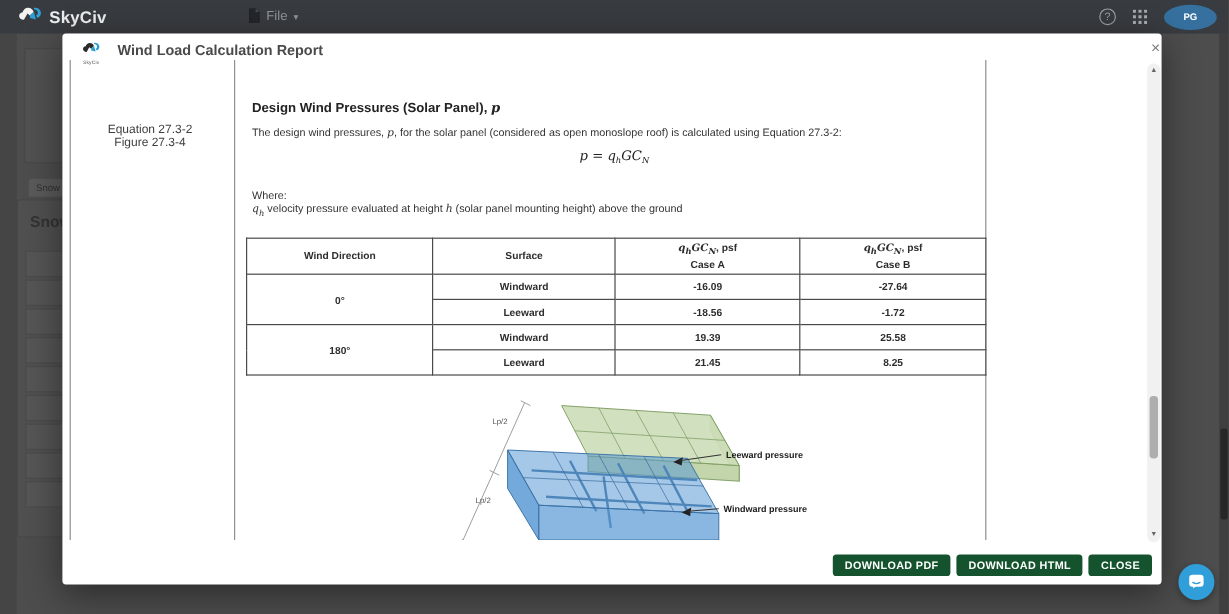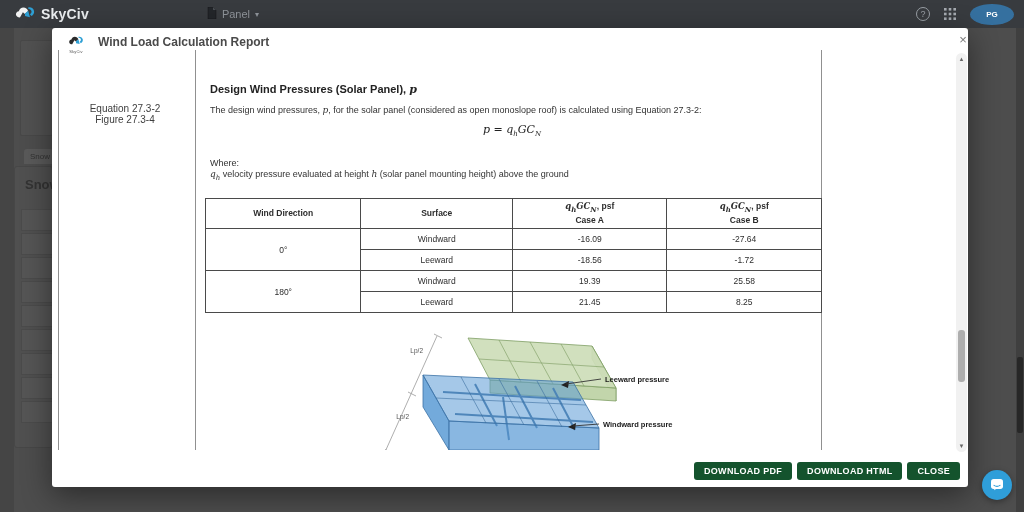--- a/index.html
+++ b/index.html
@@ -55,21 +55,21 @@
   .r-eq sub, .hdr-math sub, .where sub { font-size:7px; }
   .r-where { position:absolute; left:8px; top:108px; font-size:9px; color:#333; line-height:11px; }
 
   
   .tbl-wrap { position:absolute; left:3px; top:148px; }
   table.report { border-collapse:collapse; table-layout:fixed; background:#fff;padding-left:19px; }
   table.report { border:1.5px solid #1f1f1f; }
   table.report th, table.report td { border:1px solid #4a4a4a; font-size:8.5px; color:#2d2d2d;
                                      text-align:center; vertical-align:middle; padding:0; }
   table.report th { height:30px; font-weight:700; line-height:11px; }
-  table.report td { height:21px; font-weight:400; }
+  table.report td { height:21px; font-weight:700; }
   .c1 { width:156px; } .c2 { width:152px; } .c3 { width:155px; } .c4 { width:155px; }
   tr.group-start td { border-top:1.5px solid #1f1f1f; }
   .hdr-math { font-family:"DejaVu Serif", serif; font-style:italic; font-weight:700; }
 
   
   .diagram { position:absolute; left:333px; top:294px; width:300px; height:128px; }
 
   
   .vscroll { position:absolute; left:904px; top:25px; width:11px; height:399px; background:#f1f1f1;
              border-radius:6px; }
@@ -124,21 +124,21 @@
       </span>
       <span class="brand-text">SkyCiv</span>
     </div>
     <div class="file-menu">
       <span>
         <svg width="10" height="12" viewBox="0 0 10 12">
             <path d="M1 0h5l3 3v9H1z" fill="#23262a" stroke="#15171a" stroke-width=".5"></path>
             <path d="M6 0l3 3H6z" fill="#4a4e53"></path>
           </svg>
       </span>
-      <span>Panel</span>
+      <span>File</span>
       <span class="chev">▾</span>
     </div>
     <div class="nav-right">
       <div class="help-icon">?</div>
       <div style="display:flex">
         <svg width="12" height="12" viewBox="0 0 12 12">
           <g fill="#a6abb1">
             <rect x="0" y="0" width="2.6" height="2.6"></rect>
               <rect x="4.7" y="0" width="2.6" height="2.6"></rect>
               <rect x="9.4" y="0" width="2.6" height="2.6"></rect>

